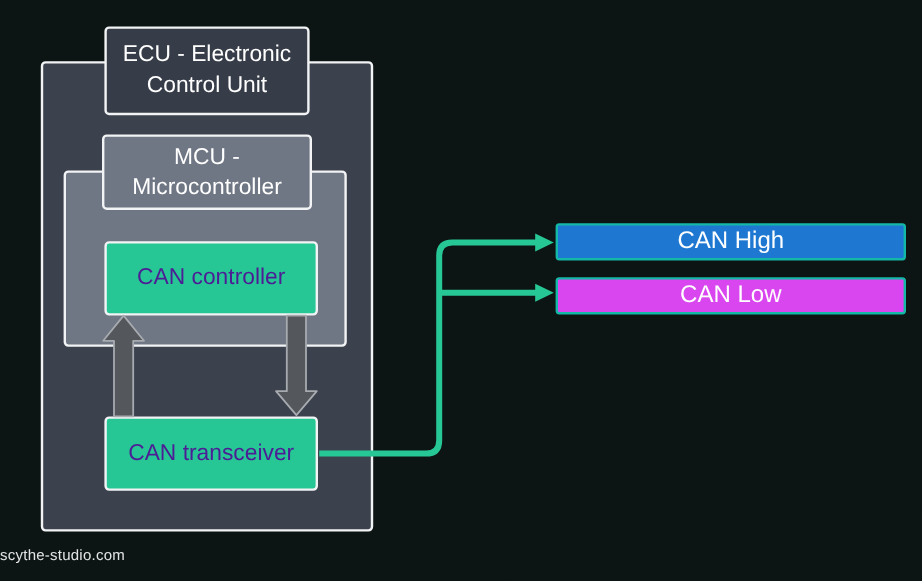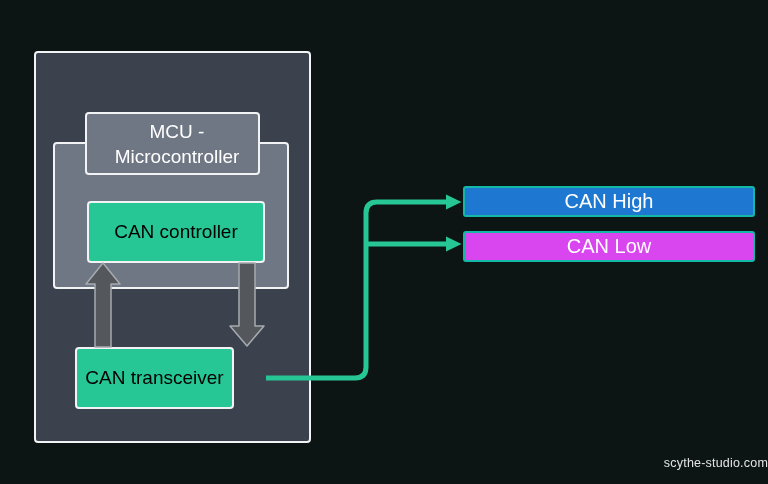--- a/index.html
+++ b/index.html
@@ -28,52 +28,55 @@
   .ecu-box{left:34px;top:51px;width:277px;height:392px;background:#3b414d;}
   
   .ecu-label{left:87px;top:22px;width:171px;height:74px;background:#373d48;
              font-size:19px;line-height:26px;}
   .ecu-label .txt{max-width:160px;}
 
   
   .mcu-box{left:53px;top:142px;width:236px;height:147px;background:#6f7684;}
   
   .mcu-label{left:85px;top:112px;width:175px;height:63px;background:#6f7684;
-             font-size:19px;line-height:25px;justify-content:flex-end;}
+             font-size:19px;line-height:25px;}
   .mcu-label .txt{max-width:162px;}
 
   
-  .green-box{background:#27c795;font-size:19px;color:#000000;}
+  .green-box{background:#27c795;font-size:19px;color:#4c1d95;}
   .can-controller{left:87px;top:201px;width:178px;height:62px;}
-  .can-transceiver{left:75px;top:347px;width:159px;height:62px;justify-content:center;}
+  .can-transceiver{left:87px;top:347px;width:178px;height:62px;justify-content:center;}
 
   
   .bus-box{
     border:2px solid #14b8a6;border-radius:3px;
     font-size:20px;color:#fff;
   }
   .can-high{left:463px;top:186px;width:292px;height:31px;background:#1e78d2;}
   .can-low{left:463px;top:231px;width:292px;height:31px;background:#d946ef;}
 
   svg.overlay{position:absolute;left:0;top:0;pointer-events:none;}
 
   .watermark{
     position:absolute;left:0;top:456px;width:768px;
-    text-align:right;color:#e3e5e5;font-size:12.5px;letter-spacing:0.2px;
+    text-align:left;color:#e3e5e5;font-size:12.5px;letter-spacing:0.2px;
   }
 </style>
 </head>
 <body>
 
 <div class="stage">
 
   <div class="box ecu-box"></div>
 
   <div class="box mcu-box"></div>
 
+  <div class="box label-box ecu-label">
+    <span class="txt">ECU - Electronic Control Unit</span>
+  </div>
 
   <div class="box label-box mcu-label">
     <span class="txt">MCU - Microcontroller</span>
   </div>
 
   <div class="box label-box green-box can-controller">
     <span class="txt">CAN controller</span>
   </div>
 
   <div class="box label-box green-box can-transceiver">

